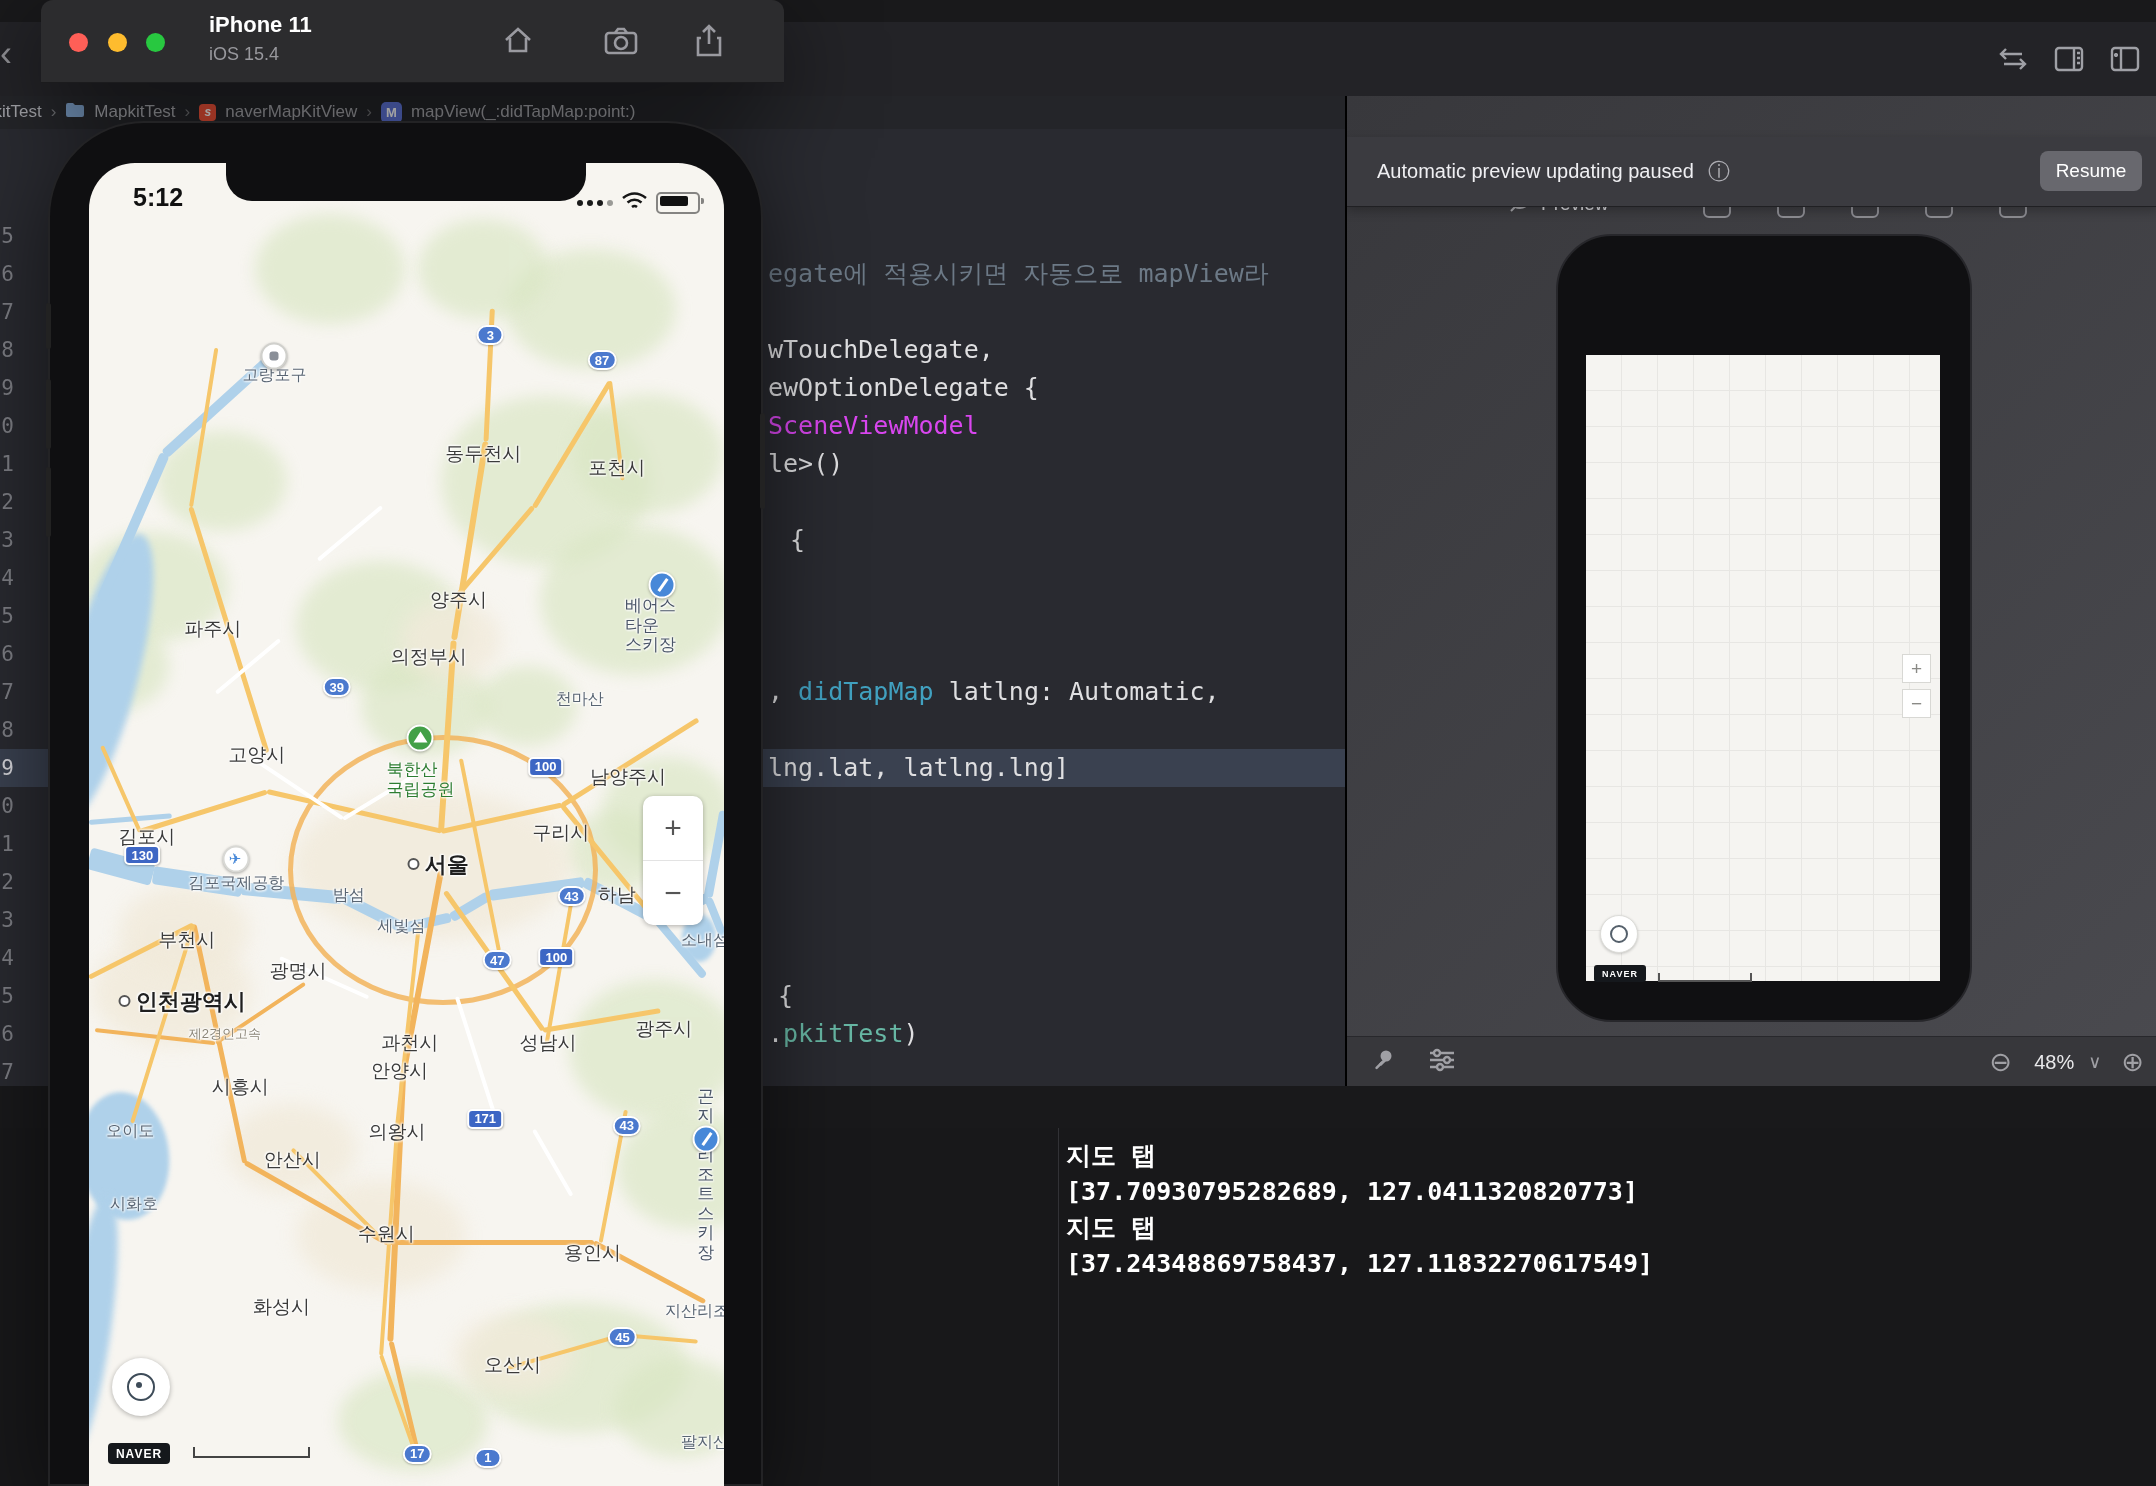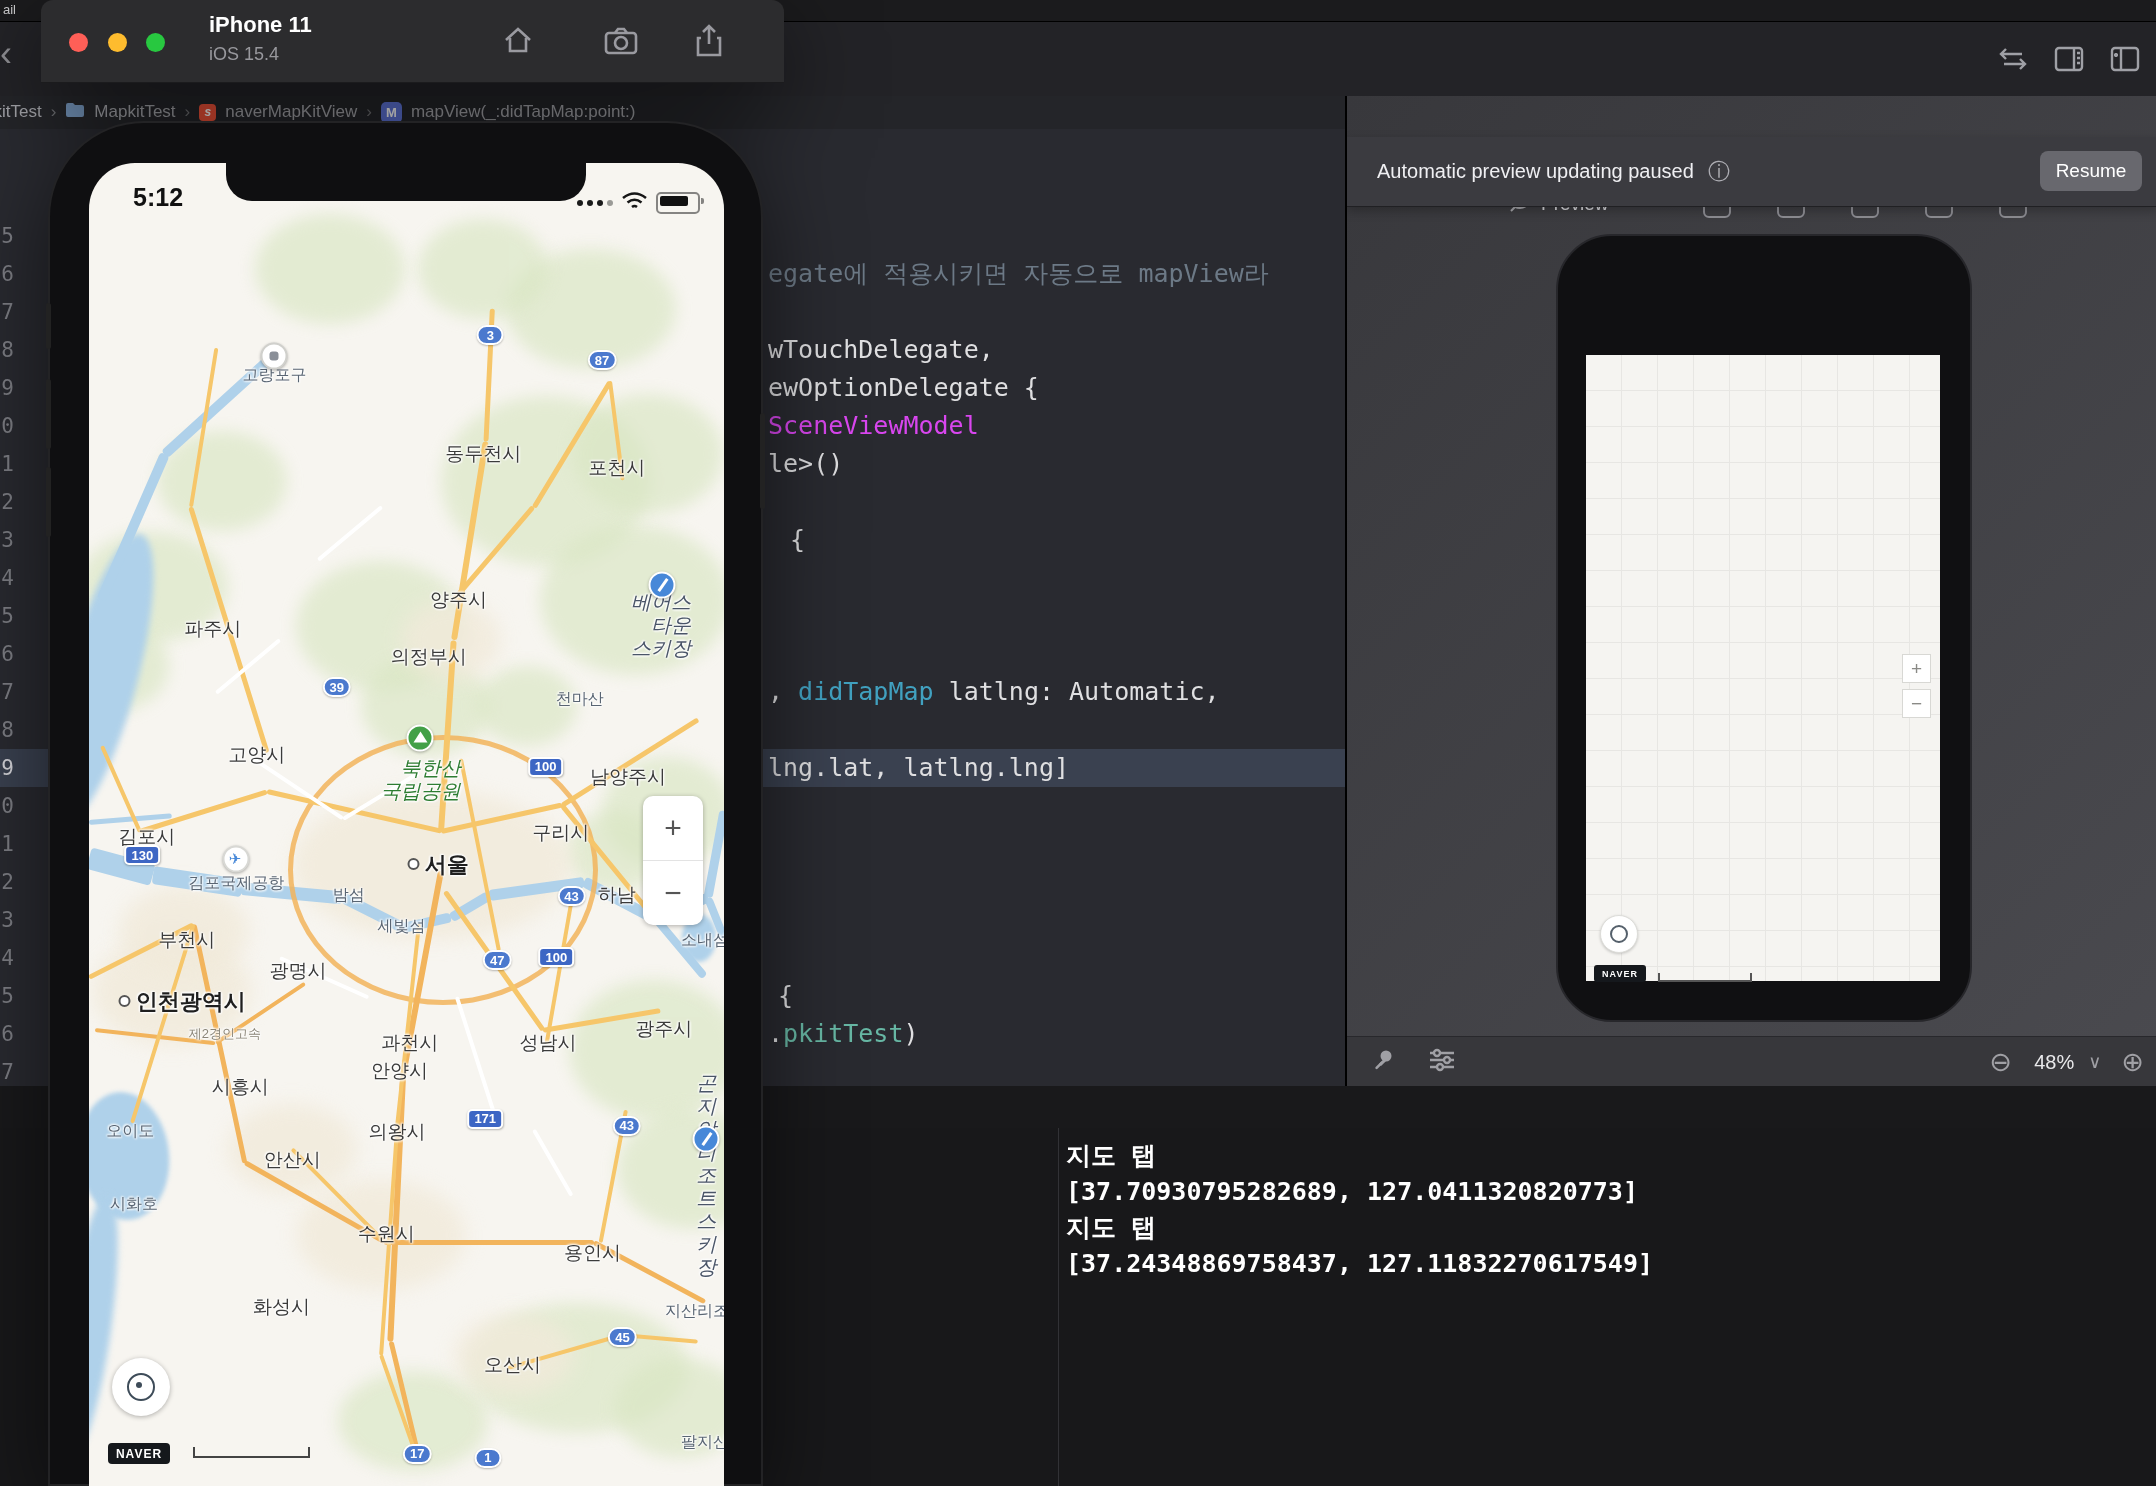--- a/index.html
+++ b/index.html
@@ -78,21 +78,21 @@
   .battery{width:40px;height:18px;border:2px solid rgba(20,20,20,.5);border-radius:5px;position:relative;}
   .battery::before{content:"";position:absolute;left:2px;top:2px;width:28px;height:10px;background:#111;border-radius:2px;}
   .battery::after{content:"";position:absolute;right:-6px;top:4px;width:3px;height:6px;background:rgba(20,20,20,.5);border-radius:0 2px 2px 0;}
 
   
   #map{position:absolute;left:0;top:0;width:635px;height:1324px;}
   .mlabel{position:absolute;transform:translate(-50%,-50%);font-weight:500;font-size:19px;color:#3b3b3b;white-space:nowrap;text-shadow:0 0 3px #fff,0 0 3px #fff,1px 1px 2px #fff,-1px -1px 2px #fff;z-index:6;}
   .mlabel.metro{font-size:22px;font-weight:700;color:#1f1f1f;}
   .mlabel.metro::before{content:"";display:inline-block;width:8px;height:8px;border:2px solid #555;background:#fff;border-radius:50%;margin-right:5px;vertical-align:2px;}
   .mlabel.poi{font-size:16px;color:#596573;}
-  .mlabel.poi-c{font-size:20px;color:#4a5568;white-space:pre-line;text-align:right;line-height:1.15;font-style:italic;}
+  .mlabel.poi-c{font-size:17px;color:#4a5568;white-space:pre-line;text-align:left;line-height:1.15;}
   .mlabel.green{color:#2E7D32;}
   .mlabel.road-label{font-size:13px;font-weight:400;color:#8a8578;}
   .badge{position:absolute;transform:translate(-50%,-50%);min-width:27px;height:20px;padding:0 5px;background:#4B79CE;border:2px solid #fff;border-radius:11px;color:#fff;font-size:13px;font-weight:700;display:flex;align-items:center;justify-content:center;box-shadow:0 1px 2px rgba(0,0,0,.25);box-sizing:border-box;z-index:6;}
   .badge.e{background:#3D66C4;border-radius:5px;}
   .marker{position:absolute;width:27px;height:27px;border-radius:50%;transform:translate(-50%,-50%);box-shadow:0 1px 3px rgba(0,0,0,.3);border:2px solid #fff;box-sizing:border-box;z-index:6;}
   .marker.port{background:#fff;border-color:#d0d0cc;}
   .marker.port::after{content:"";position:absolute;inset:7px;border-radius:3px;background:#8a8f98;}
   .marker.ski{background:#4788D8;}
   .marker.ski::after{content:"";position:absolute;left:11px;top:4px;width:3px;height:15px;background:#fff;transform:rotate(35deg);}
   .marker.tree{background:#43A047;}
@@ -109,23 +109,20 @@
   #locbtn .dot{width:24px;height:24px;border:2.5px solid #3E4C59;border-radius:50%;position:relative;}
   #locbtn .dot::after{content:"";position:absolute;left:7px;top:7px;width:6px;height:6px;border-radius:50%;background:#3E4C59;}
   #naverbadge{position:absolute;left:19px;top:1280px;width:62px;height:21px;background:#15181c;border-radius:4px;color:#fff;font-size:12px;font-weight:700;letter-spacing:1px;display:flex;align-items:center;justify-content:center;z-index:8;}
   #mapscale{position:absolute;left:104px;top:1284px;width:113px;height:9px;border-left:2px solid #444;border-right:2px solid #444;border-bottom:2px solid #444;z-index:8;}
 </style>
 </head>
 <body>
 
 <div id="root">
 
-  <div class="abs" id="top-strip">
-    <span class="partial">ail</span>
-  </div>
 
   <div class="abs" id="toolbar">
     <span class="back">‹</span>
     <div class="tb-icons">
       <span>
           <svg width="34" height="30" viewBox="0 0 34 30">
             <g stroke="#9FA0A6" stroke-width="2.4" fill="none">
               <path d="M6 10 h20 M10 5 L5 10 l5 5"></path>
               <path d="M28 20 h-20 M24 15 l5 5 -5 5"></path>
             </g>

